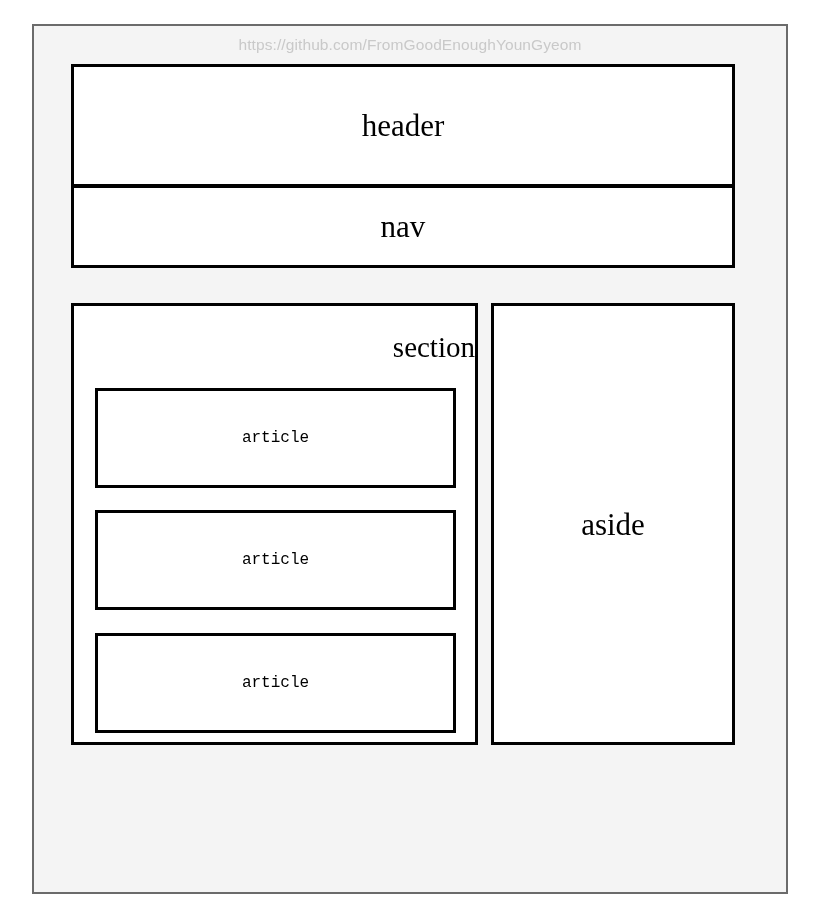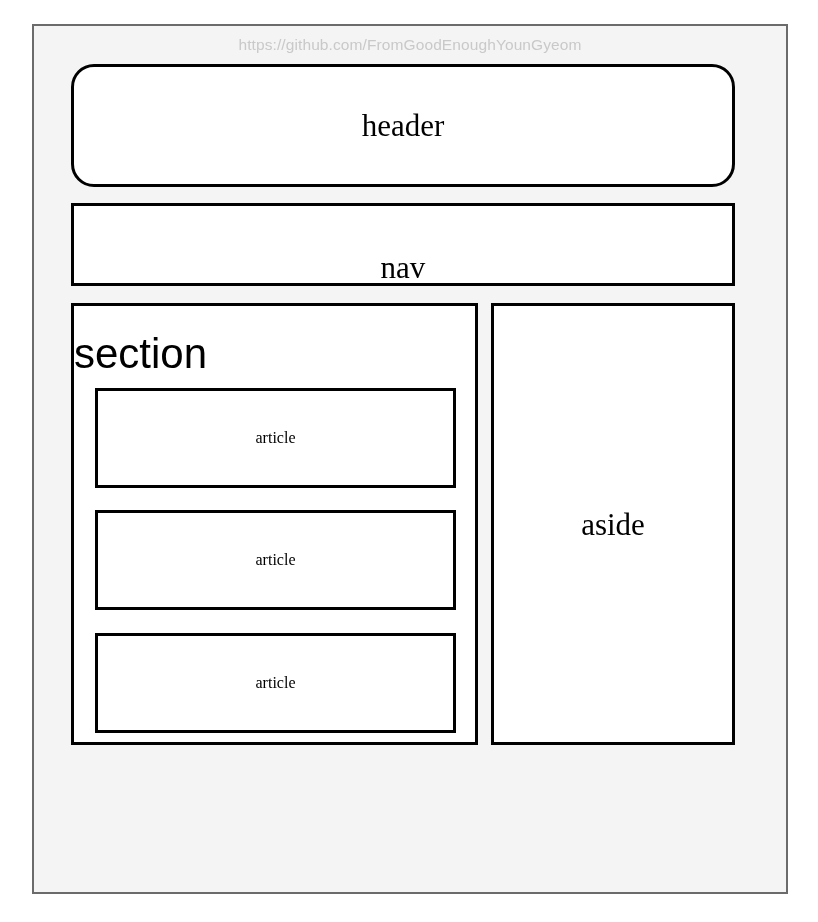--- a/index.html
+++ b/index.html
@@ -59,65 +59,64 @@
     color: #000000;
     white-space: nowrap;
   }
 
   
   #box-header {
     left: 37px;
     top: 38px;
     width: 664px;
     height: 123px;
-    border-radius: 23px;
   }
 
   
   #box-nav {
     left: 37px;
-    top: 177px;
+    top: 159px;
     width: 664px;
     height: 83px;
-    align-items: flex-end;
   }
 
   
   #box-section {
     left: 37px;
     top: 277px;
     width: 407px;
     height: 442px;
     display: block;
     padding: 0;
   }
   #section-title {
     position: absolute;
     left: 0;
     top: 27px;
     width: 100%;
-    text-align: left;
-    font-family: Liberation Sans, sans-serif;
-    font-size: 42px;
+    text-align: right;
+    font-family: Liberation Serif, serif;
+    font-size: 29px;
     line-height: 1;
     color: #000000;
   }
 
   
   .article-box {
     position: absolute;
     left: 21px;
     width: 361px;
     height: 100px;
     box-sizing: border-box;
     background: #ffffff;
     border: 3px solid #000000;
     display: flex;
     align-items: center;
     justify-content: center;
+    font-family: Liberation Mono, monospace;
   }
   #box-article-1 { top: 82px; }
   #box-article-2 { top: 204px; }
   #box-article-3 { top: 327px; }
 
   
   #box-aside {
     left: 457px;
     top: 277px;
     width: 244px;

